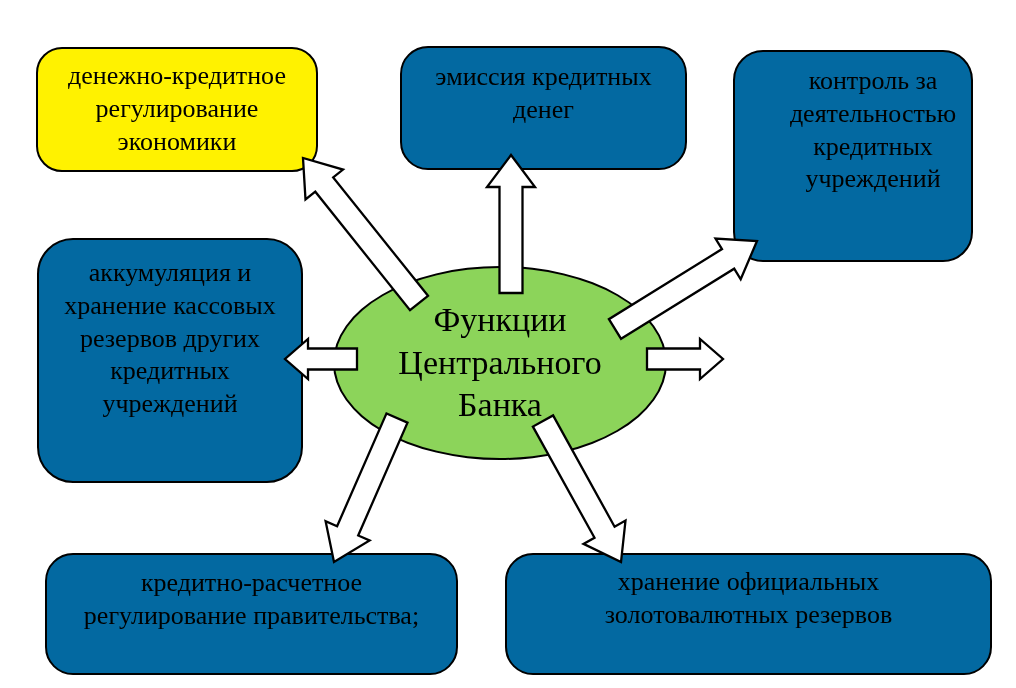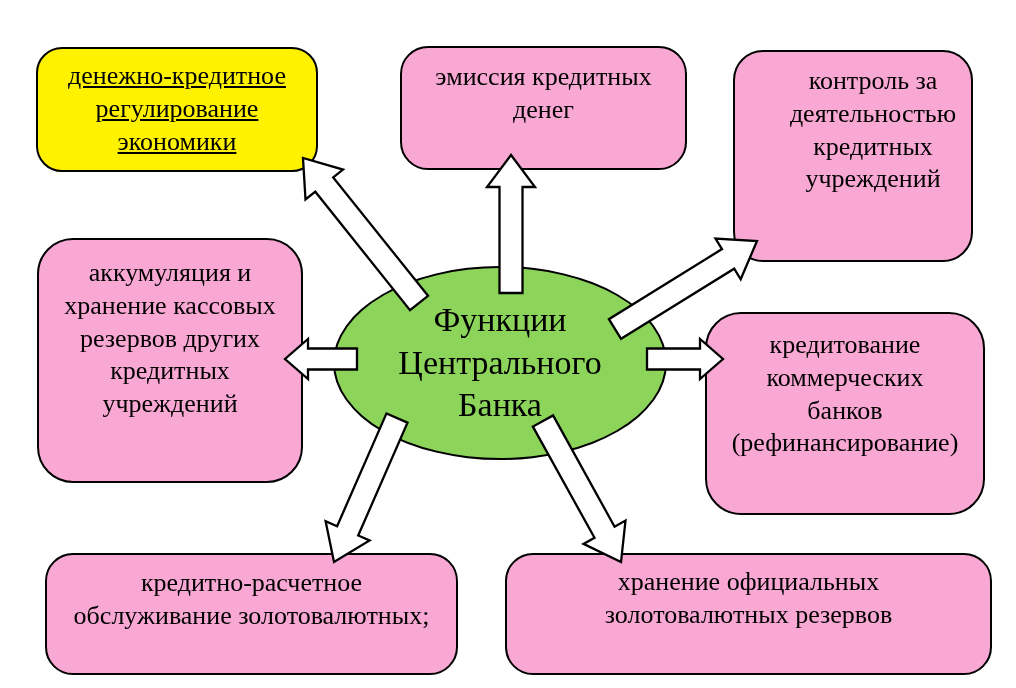--- a/index.html
+++ b/index.html
@@ -5,21 +5,21 @@
   html,body{margin:0;padding:0;background:#ffffff;}
   #canvas{
     position:relative;
     width:1016px;height:688px;
     background:#ffffff;
     font-family:"Liberation Serif","DejaVu Serif",serif;
     overflow:hidden;
   }
   .node{
     position:absolute;
-    background:#f9a8d4;
+    background:#0369a1;
     border:2.4px solid #000000;
     box-sizing:border-box;
     display:flex;
     justify-content:center;
     align-items:flex-start;
     text-align:center;
     font-size:26px;
     line-height:1.26;
     color:#000000;
     white-space:pre-line;
@@ -49,21 +49,21 @@
   #arrow-layer{
     position:absolute;left:0;top:0;width:1016px;height:688px;
     z-index:5;pointer-events:none;
   }
 </style>
 </head>
 <body>
 
 <div id="canvas">
 
-  <div class="node" id="node-monetary-regulation" style="background: rgb(255, 242, 0); text-decoration: underline;">
+  <div class="node" id="node-monetary-regulation" style="background: rgb(255, 242, 0);">
     <span class="lbl">денежно-кредитное
 регулирование
 экономики</span>
   </div>
 
   <div class="node" id="node-emission">
     <span class="lbl">эмиссия кредитных
 денег</span>
   </div>
 
@@ -75,30 +75,24 @@
   </div>
 
   <div class="node" id="node-accumulation">
     <span class="lbl">аккумуляция и
 хранение кассовых
 резервов других
 кредитных
 учреждений</span>
   </div>
 
-  <div class="node" id="node-lending">
-    <span class="lbl">кредитование
-коммерческих
-банков
-(рефинансирование)</span>
-  </div>
 
   <div class="node" id="node-government-services">
     <span class="lbl">кредитно-расчетное
-обслуживание золотовалютных;</span>
+регулирование правительства;</span>
   </div>
 
   <div class="node" id="node-gold-reserves">
     <span class="lbl">хранение официальных
 золотовалютных резервов</span>
   </div>
 
   <div id="center-ellipse" style="background: rgb(140, 212, 90);">
     <span class="lbl">Функции
 Центрального

